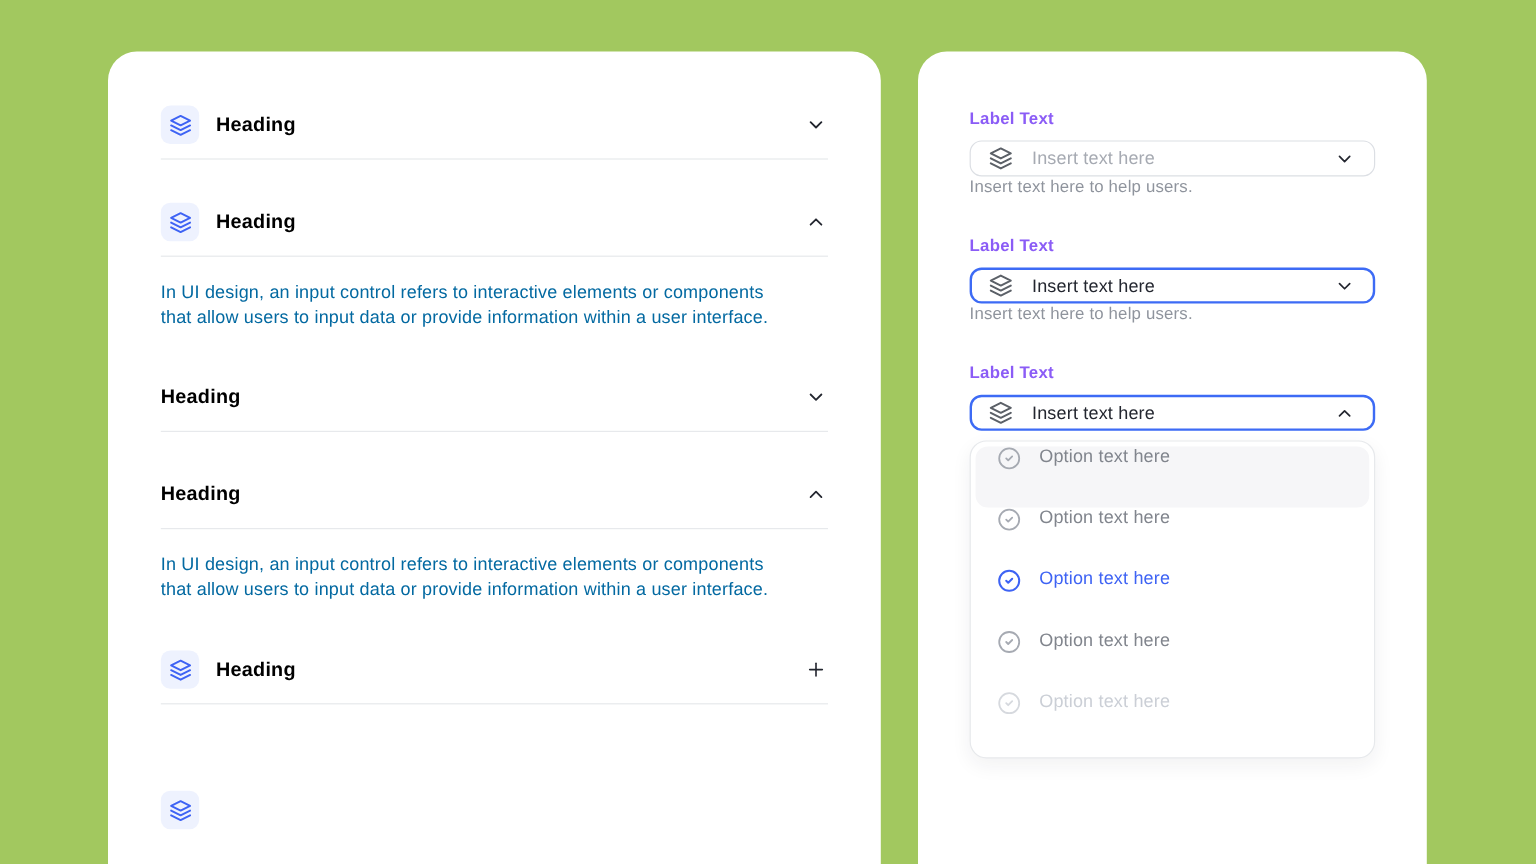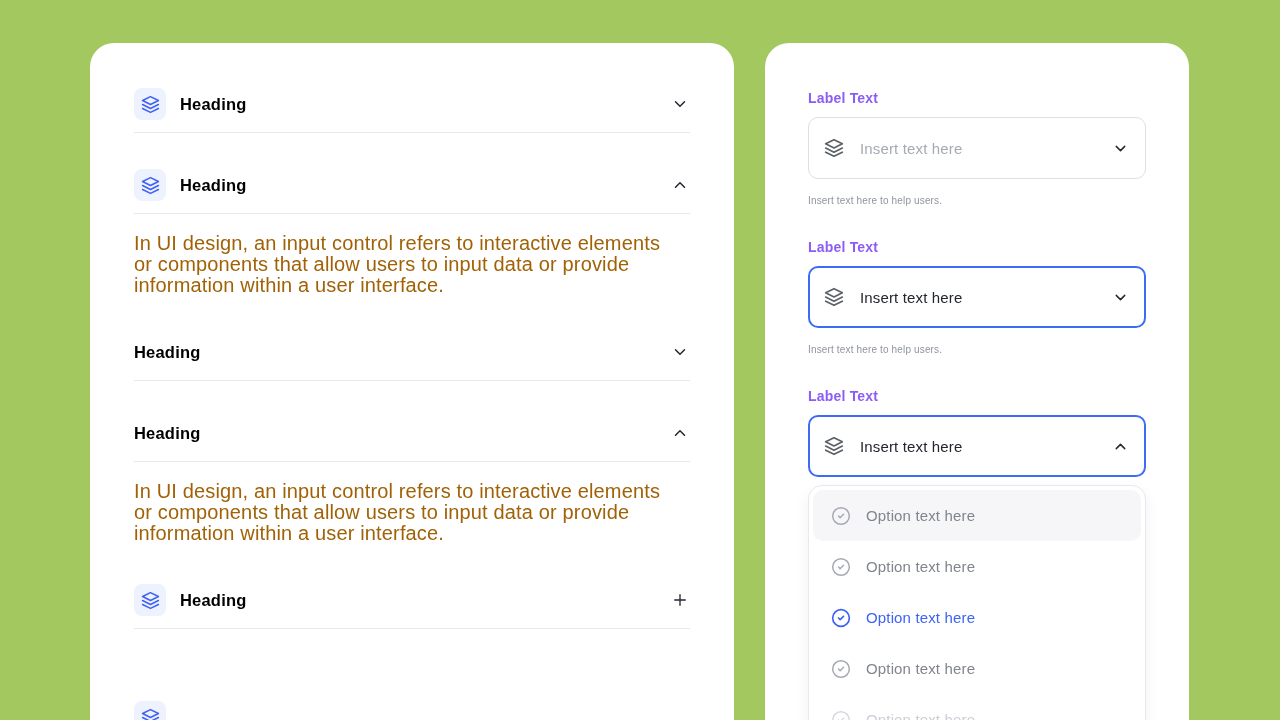--- a/index.html
+++ b/index.html
@@ -52,73 +52,72 @@
     cursor:pointer;
   }
   .acc-ctl svg { width:18px; height:18px; }
   .divider {
     border-top:1px solid #E7E9EC;
     margin-top:12px;
   }
   .acc-body {
     margin-top:19px;
     max-width:530px;
-    font-size:20px;
+    font-size:15px;
     line-height:21px;
-    color:#a16207;
+    color:#0369a1;
     letter-spacing:.15px;
     margin-bottom:40px;
   }
   .chip-partial { margin-top:36px; }
 
   
   .field { margin-top:33px; }
   .field.first { margin-top:0; }
   .field-label {
     font-size:14px;
     font-weight:700;
     color:#8b5cf6;
     letter-spacing:.2px;
     margin-bottom:11px;
   }
   .select {
-    height:62px;
+    height:30px;
     border:1px solid #DCDFE4;
     border-radius:10px;
     background:#fff;
     display:flex; align-items:center;
     padding:0 16px 0 15px;
     cursor:pointer;
   }
   .select.focused { border:2px solid #3D6BF5; padding:0 15px 0 14px; }
   .select-icon { color:#5C6168; display:flex; margin-right:16px; }
   .select-icon svg { width:20px; height:20px; }
   .select-value { flex:1; font-size:15px; color:#23262F; letter-spacing:.15px; }
   .select-value.placeholder { color:#A6AAB2; }
   .select-chevron { color:#23262F; display:flex; }
   .select-chevron svg { width:17px; height:17px; }
   .helper {
-    margin-top:16px;
-    font-size:10px;
+    font-size:14px;
     color:#8F949D;
     letter-spacing:.15px;
   }
 
   
   .dropdown {
     margin-top:8px;
     border:1px solid #E7E9EC;
     border-radius:14px;
     background:#fff;
     padding:4px;
     box-shadow:0 6px 16px rgba(35,38,47,.06);
   }
   .opt {
     height:51px;
-    display:flex; align-items:center;
+    display:flex; align-items:flex-start;
     padding:0 14px 0 18px;
     border-radius:10px;
     cursor:pointer;
     font-size:15px;
     letter-spacing:.15px;
     color:#81858D;
   }
   .opt-icon { display:flex; margin-right:15px; color:#A6AAB2; }
   .opt-icon svg { width:20px; height:20px; }
   .opt--hover { background:#F6F6F8; }

